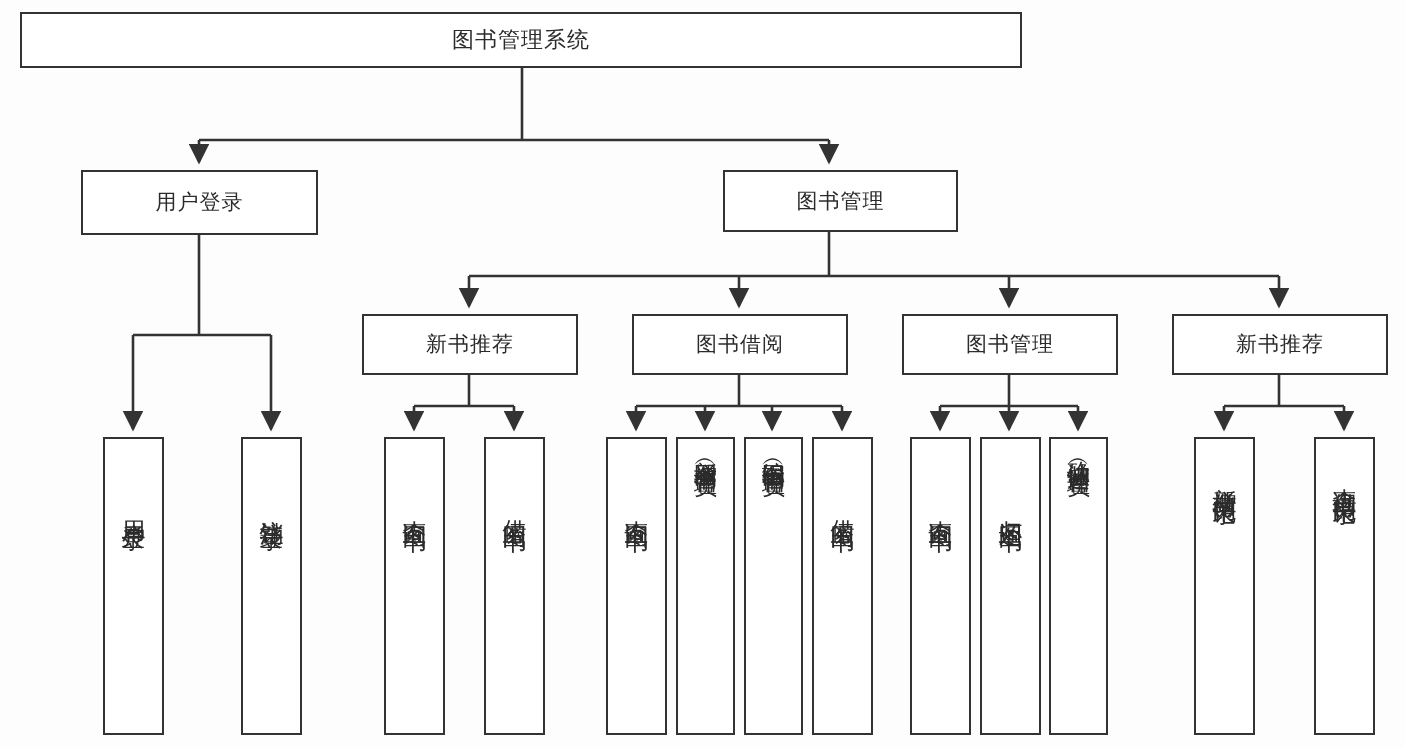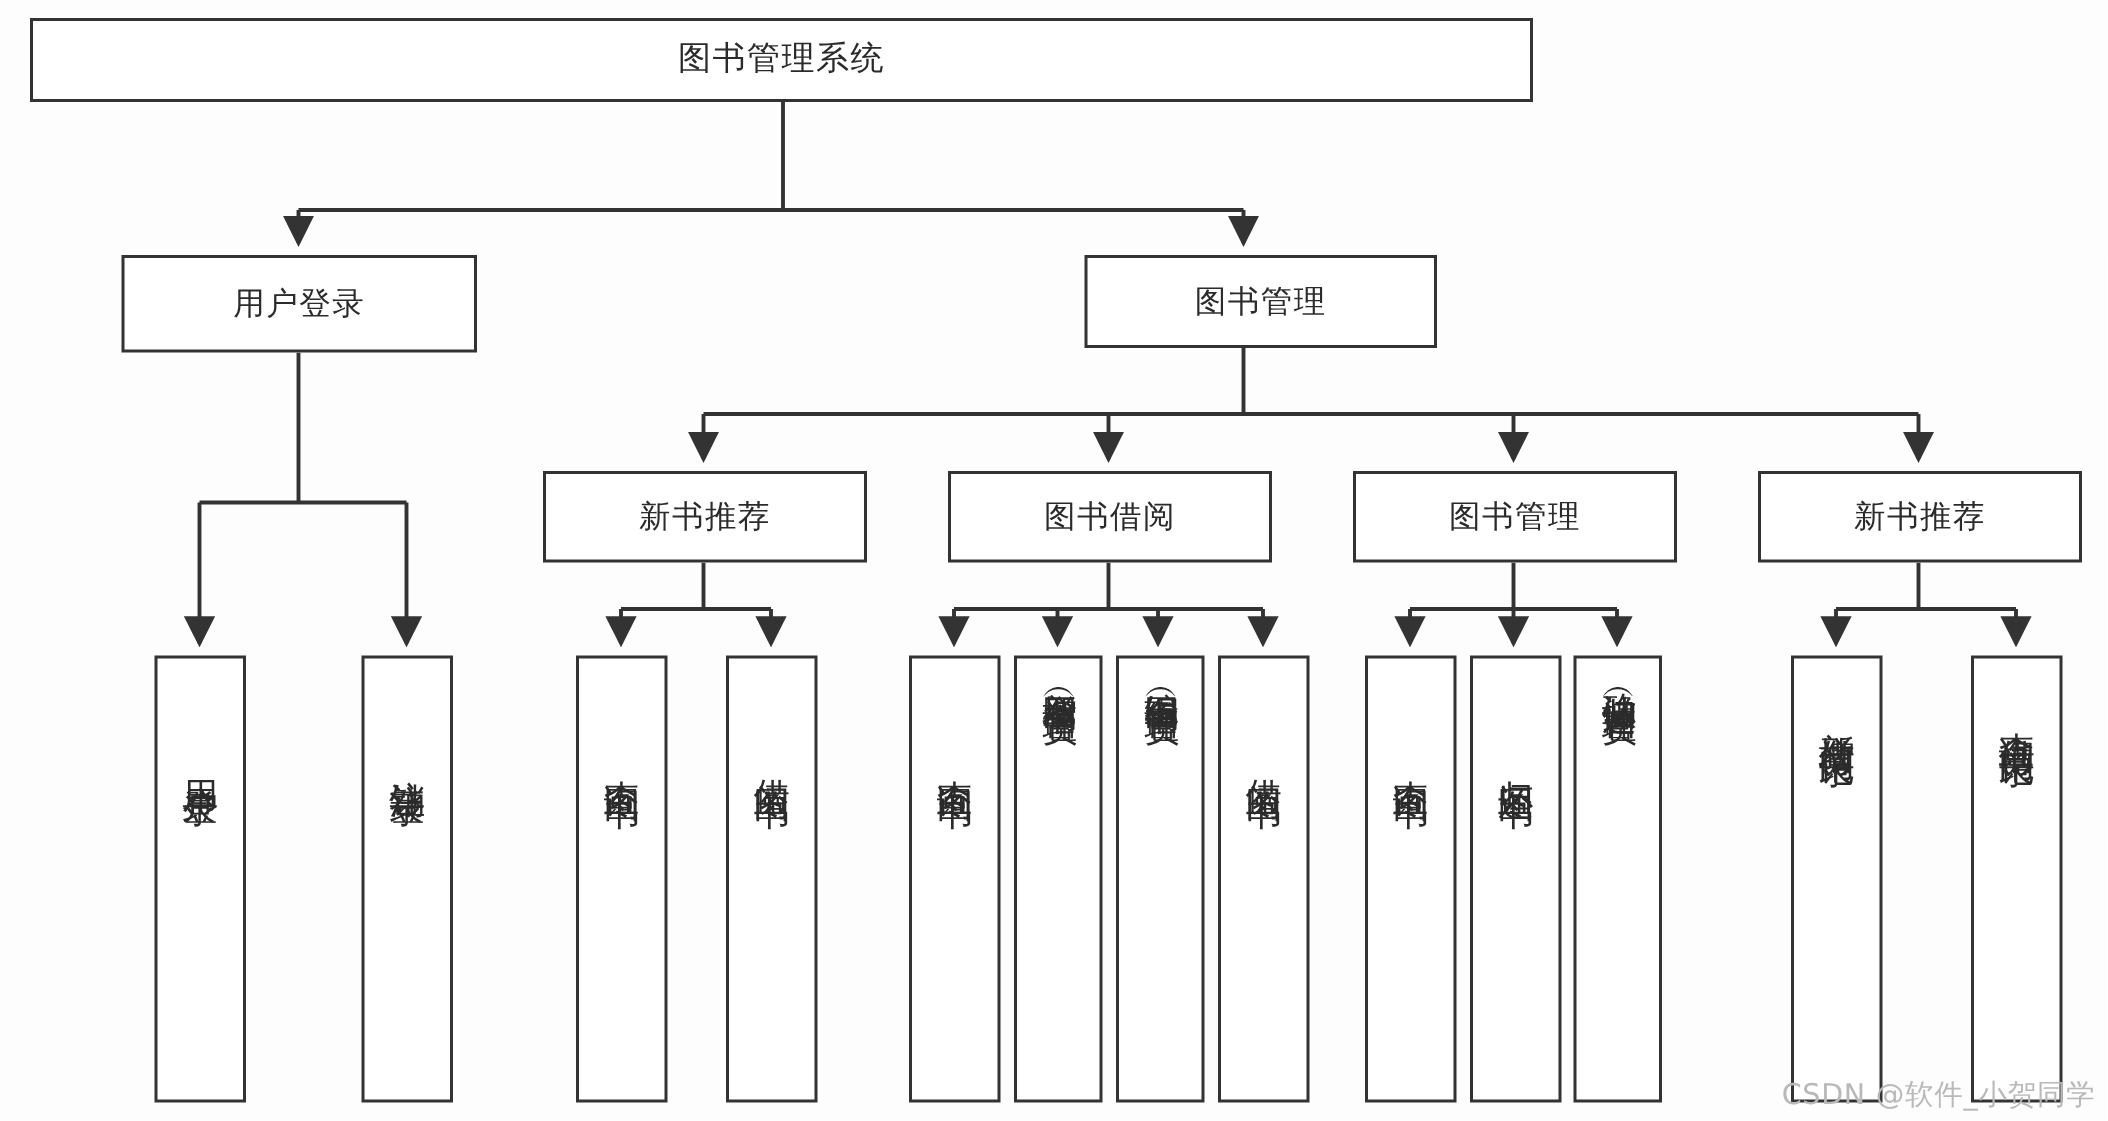--- a/index.html
+++ b/index.html
@@ -180,14 +180,13 @@
     <span class="label">确认归还（管理员）</span>
   </div>
 
   <div class="node vert" style="left:1194px;top:437px;width:61px;height:298px;padding-top:30px;">
     <span class="label">新增借阅记录</span>
   </div>
   <div class="node vert" style="left:1314px;top:437px;width:61px;height:298px;padding-top:30px;">
     <span class="label">查询借阅记录</span>
   </div>
 
-  <div class="watermark">CSDN @软件_小贺同学</div>
 </div>
 
 </body></html>

